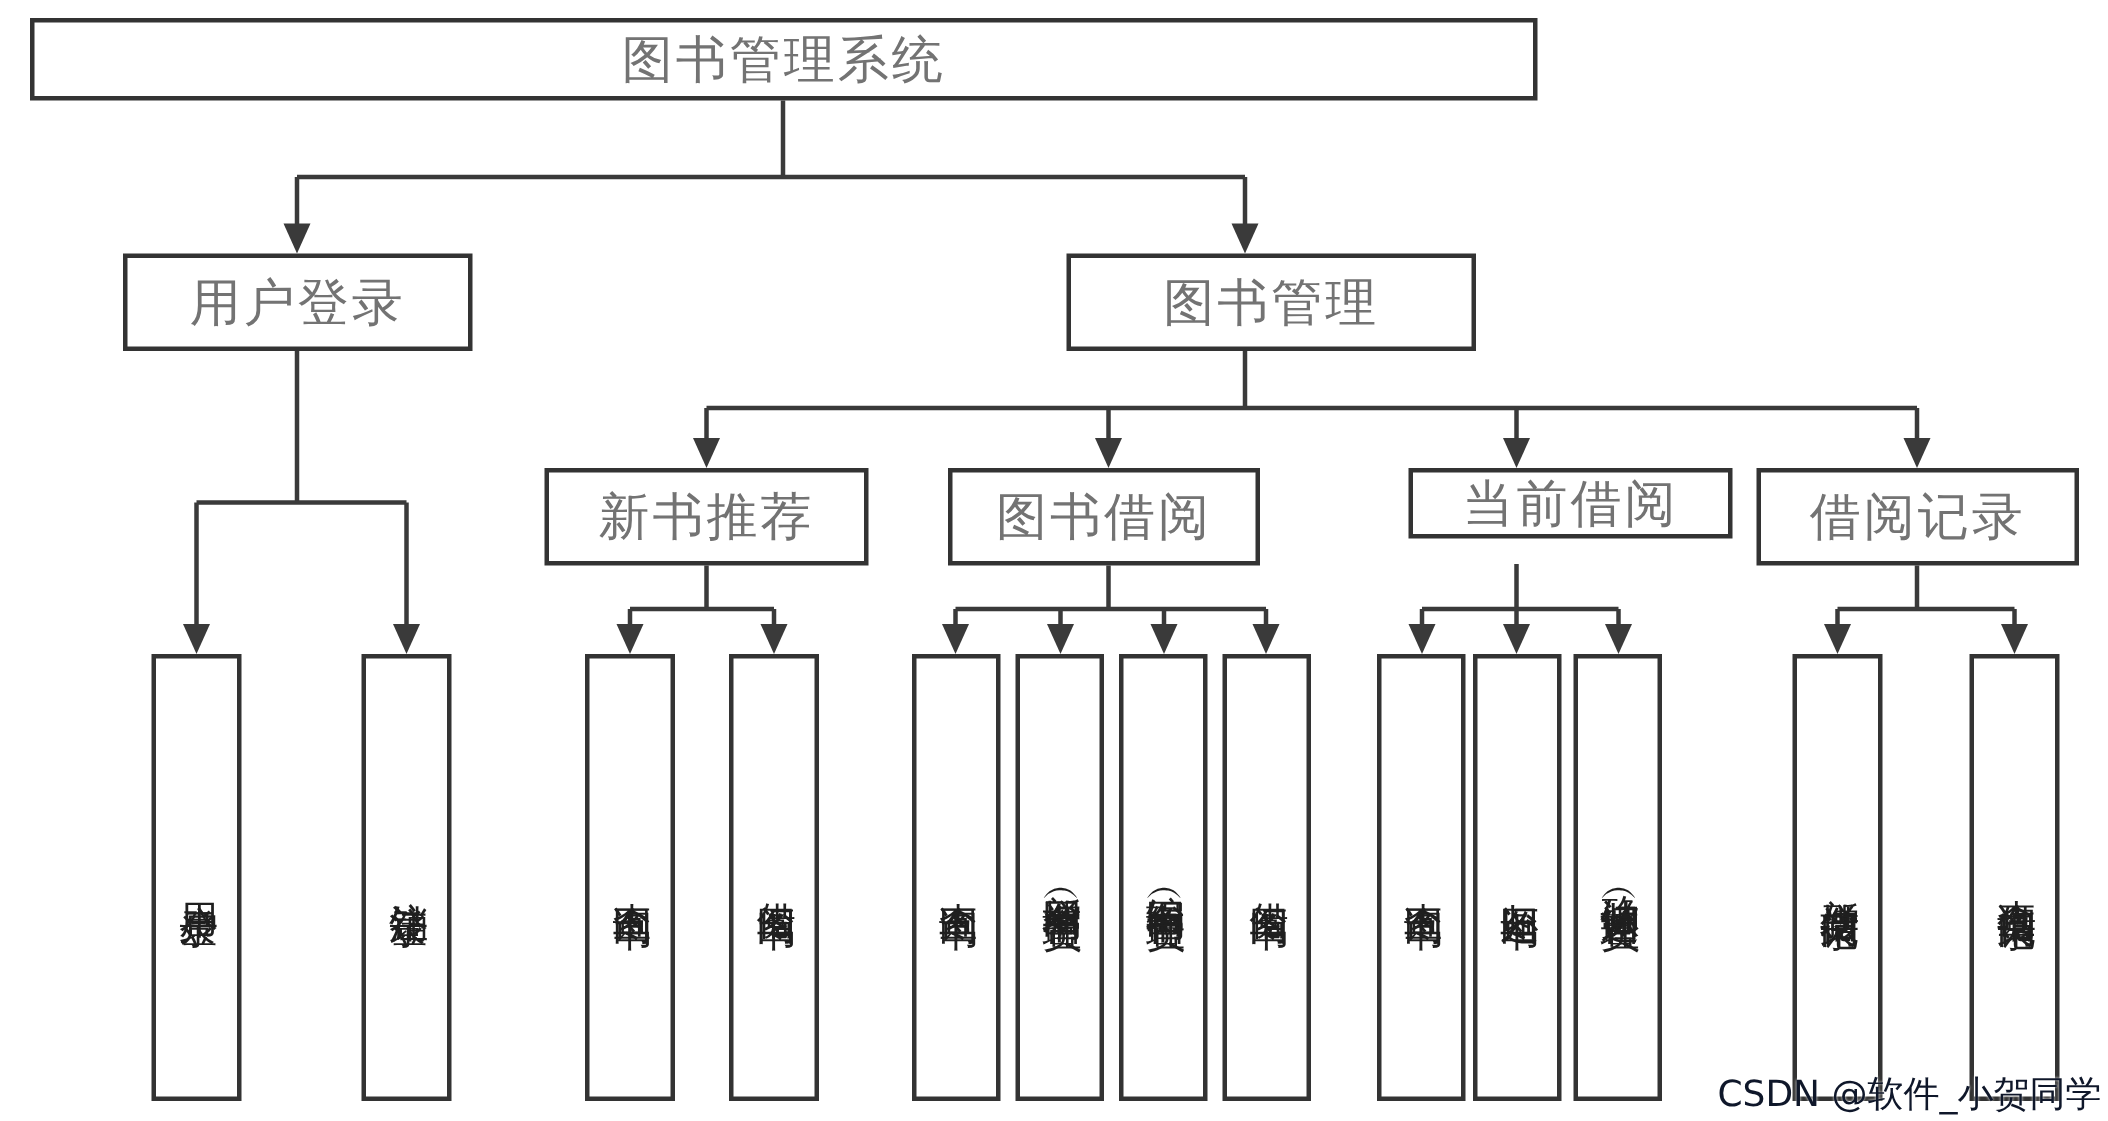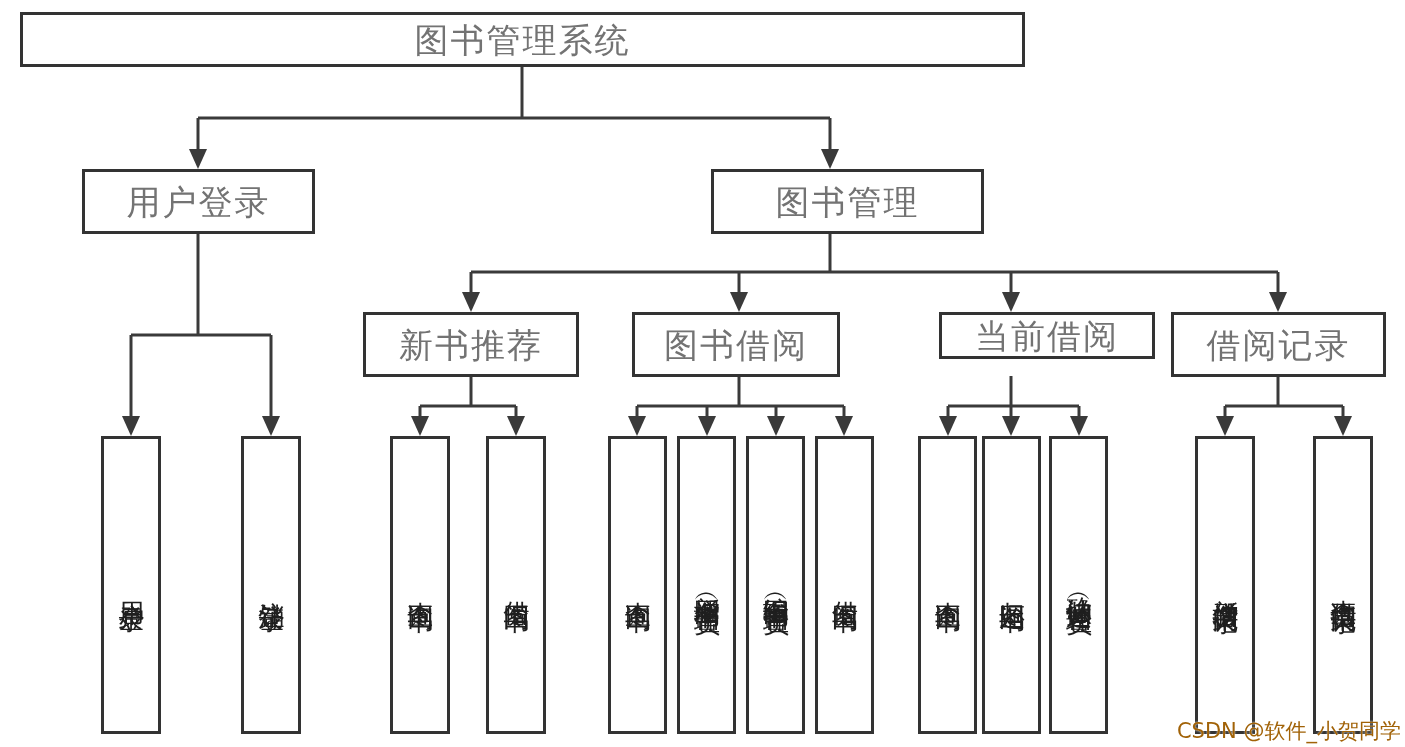--- a/index.html
+++ b/index.html
@@ -32,22 +32,22 @@
     font-size:26px;
     letter-spacing:2px;
     line-height:1.15;
     writing-mode:vertical-rl;
     text-orientation:mixed;
     max-height:285px;
   }
   .watermark{
     position:absolute;
     right:4px;bottom:2px;
-    color:#a16207;
-    font-size:21px;
+    color:#0f172a;
+    font-size:24px;
     white-space:nowrap;
     text-shadow:0 0 2px #ffffff;
     z-index:5;
   }
 </style>
 </head>
 <body>
 
 <div class="canvas">
 

